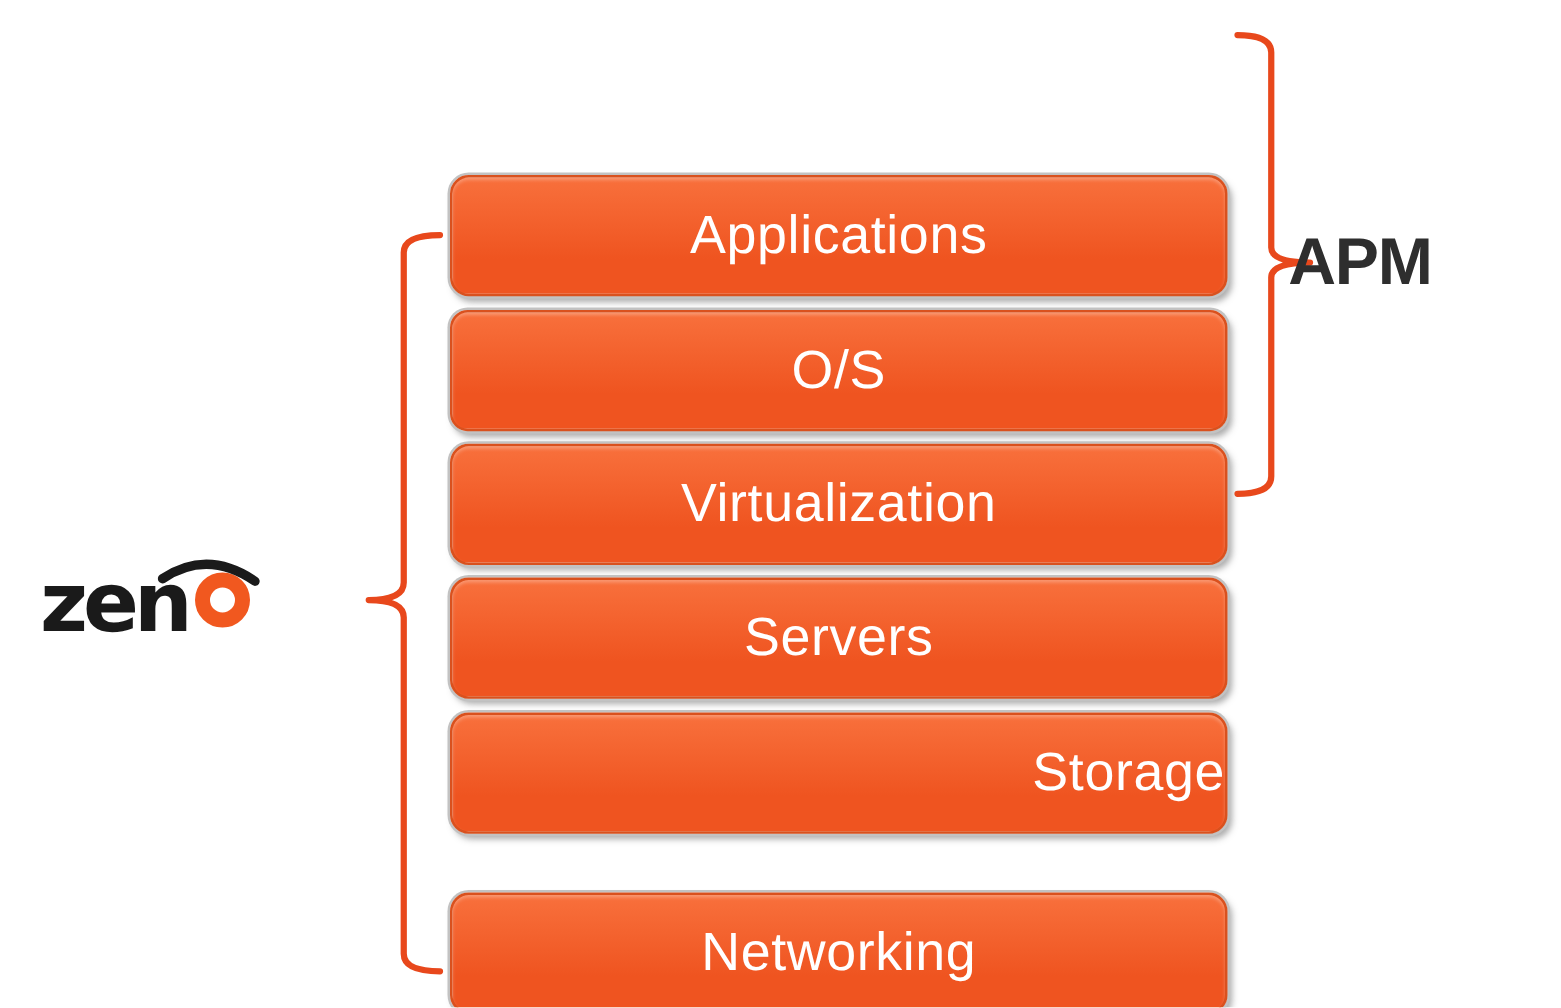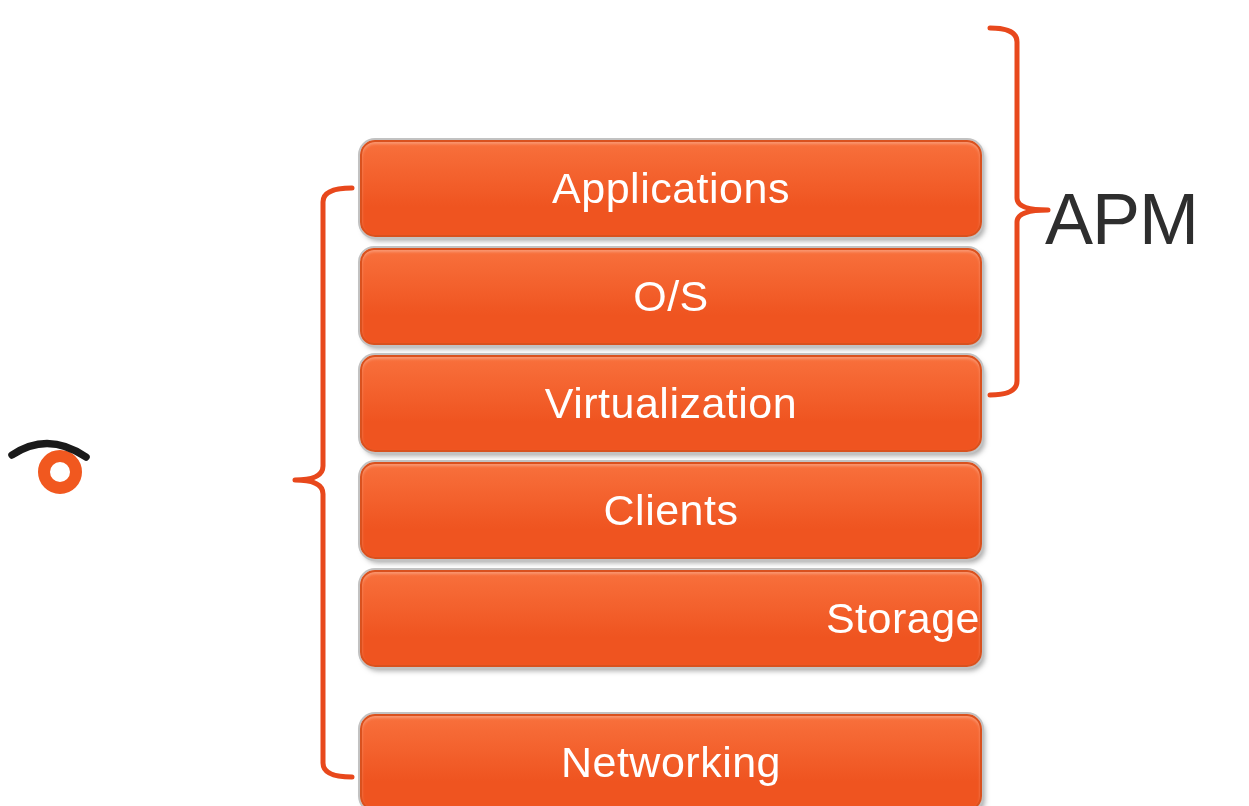--- a/index.html
+++ b/index.html
@@ -45,22 +45,22 @@
     font-size: 66px; line-height: 1; letter-spacing: -4px;
   }
   .o-wrap { position: relative; margin: 0 4px 14px 6px; }
   .o-ring {
     display: block; width: 44px; height: 44px; box-sizing: border-box;
     border: 12px solid var(--logo_o_ring, #f1581f); border-radius: 50%;
   }
   .o-arc { position: absolute; left: -30px; top: -19px; }
   .o-arc path { fill: none; stroke: var(--logo_text, #1a1a1a); stroke-width: 7.5; stroke-linecap: round; }
   .apm {
-    position: absolute; left: 1045px; top: 183px; width: 148px;
-    text-align: center; font-size: 72px; font-weight: normal;
+    position: absolute; left: 1014px; top: 183px; width: 148px;
+    text-align: center; font-size: 53px; font-weight: bold;
     letter-spacing: -1px; line-height: 1;
     color: var(--apm_text, #2e2e2e);
   }
 </style>
 </head>
 <body>
 
 <div class="canvas">
 
 
@@ -70,40 +70,41 @@
 
   <div class="stack-box b3">
     <span class="label">O/S</span>
   </div>
 
   <div class="stack-box b4">
     <span class="label">Virtualization</span>
   </div>
 
   <div class="stack-box b5">
-    <span class="label">Clients</span>
+    <span class="label">Servers</span>
   </div>
 
   <div class="stack-box b6">
     <span class="label">Storage</span>
   </div>
 
   <div class="stack-box b7">
     <span class="label">Networking</span>
   </div>
 
   <svg class="brace brace-left" width="72" height="604" viewBox="0 0 72 604">
     <path d="M66 8 Q37 8 37 22 L37 286 Q37 300 9 300 Q37 300 37 314 L37 583 Q37 597 66 597"></path>
   </svg>
 
   <svg class="brace brace-right" width="70" height="388" viewBox="0 0 70 388">
     <path d="M4 10 Q31 10 31 24 L31 180 Q31 192 62 192 Q31 192 31 204 L31 363 Q31 377 4 377"></path>
   </svg>
 
   <div class="zenoss">
+    <span class="txt">zen</span>
     <span class="o-wrap">
       <span class="o-ring"></span>
       <svg class="o-arc" width="86" height="40" viewBox="0 0 86 40">
         <path d="M4 24 Q40 0 78 26"></path>
       </svg>
     </span>
   </div>
 
   <div class="apm">APM</div>
 

